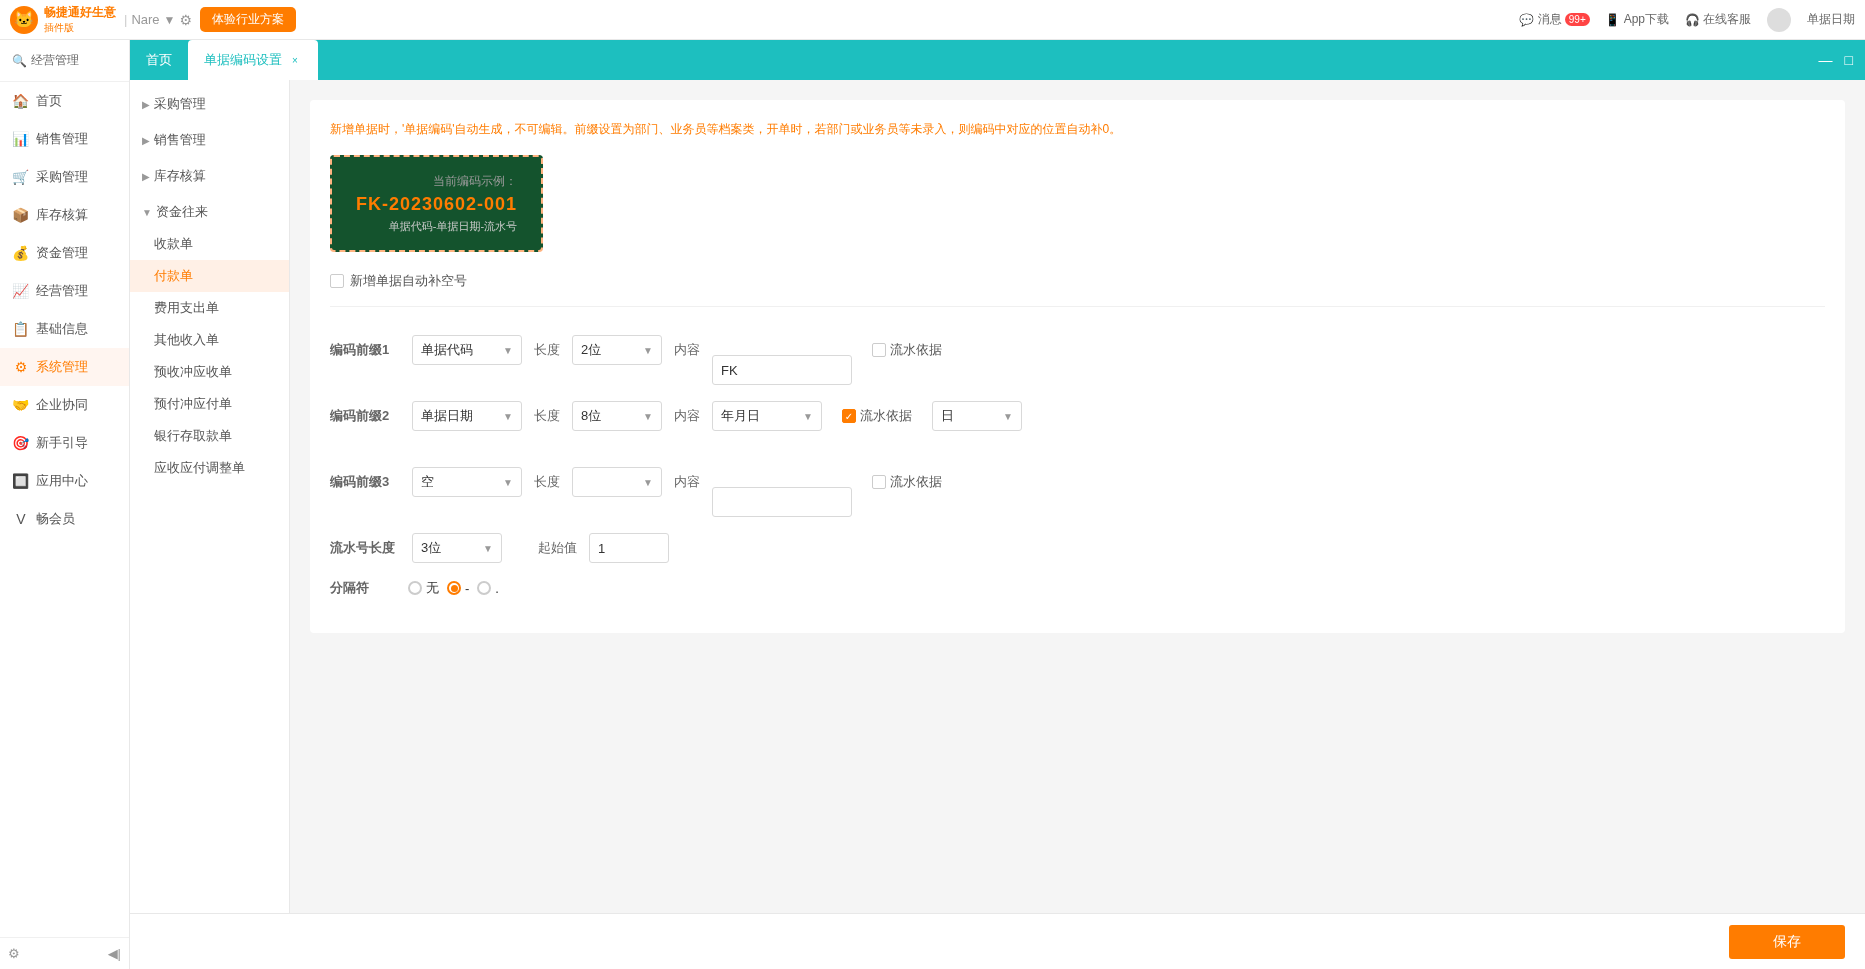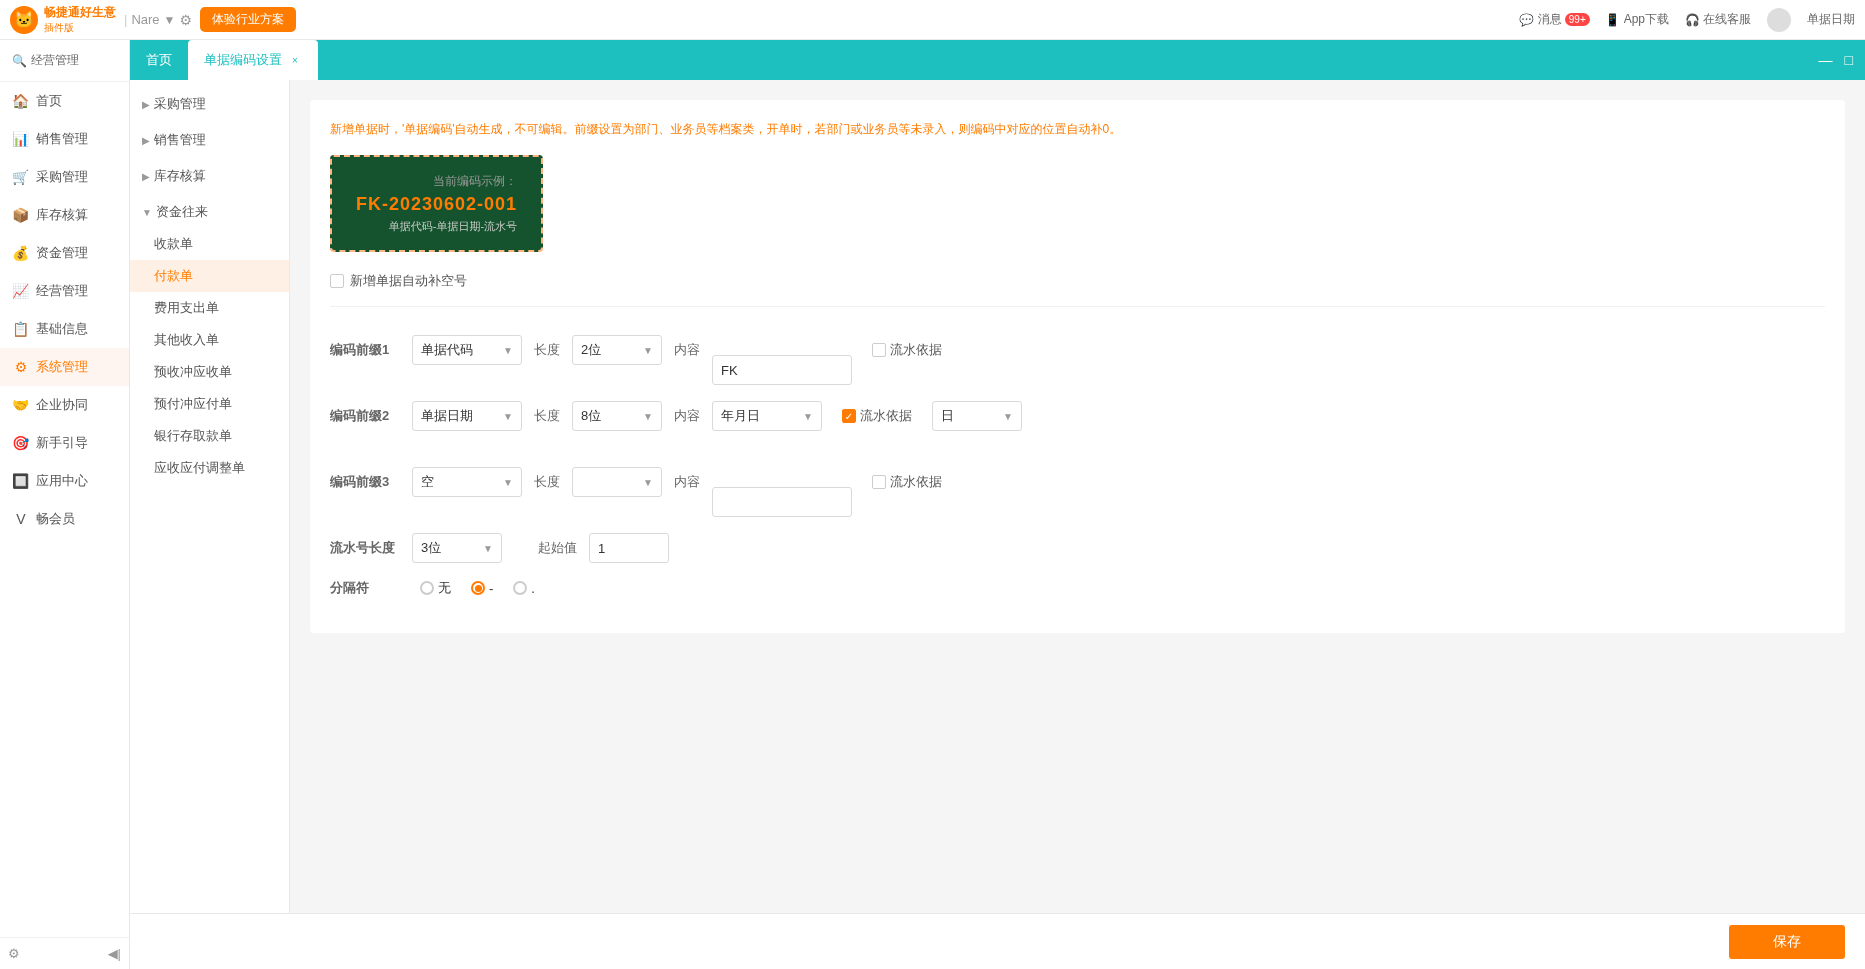--- a/index.html
+++ b/index.html
@@ -87,21 +87,21 @@
     .form-select-sm { width: 90px; }
     .form-select-md { width: 110px; }
     .form-input { height: 30px; border: 1px solid #d9d9d9; border-radius: 3px; padding: 0 8px; background: #fff; color: #333; font-size: 13px; width: 100px; }
     .form-input-wide { width: 140px; margin-top: 40px; }
     .form-text { font-size: 13px; color: #666; }
     .select-arrow { font-size: 10px; color: #999; }
 
     .inline-checkbox { display: flex; align-items: center; gap: 4px; font-size: 13px; color: #555; margin-left: 8px; }
 
     
-    .separator-row { display: flex; align-items: center; gap: 20px; margin-bottom: 16px; }
+    .separator-row { display: flex; align-items: center; gap: 8px; margin-bottom: 16px; }
 
     
     .bottom-bar { height: 56px; background: #fff; border-top: 1px solid #e8e8e8; display: flex; align-items: center; justify-content: flex-end; padding: 0 20px; flex-shrink: 0; }
     .save-btn { background: #ff7c00; color: white; border: none; padding: 8px 44px; border-radius: 3px; font-size: 14px; cursor: pointer; }
 
     .divider { height: 1px; background: #f0f0f0; margin: 8px 0; }
   </style>
 </head>
 <body>
 

